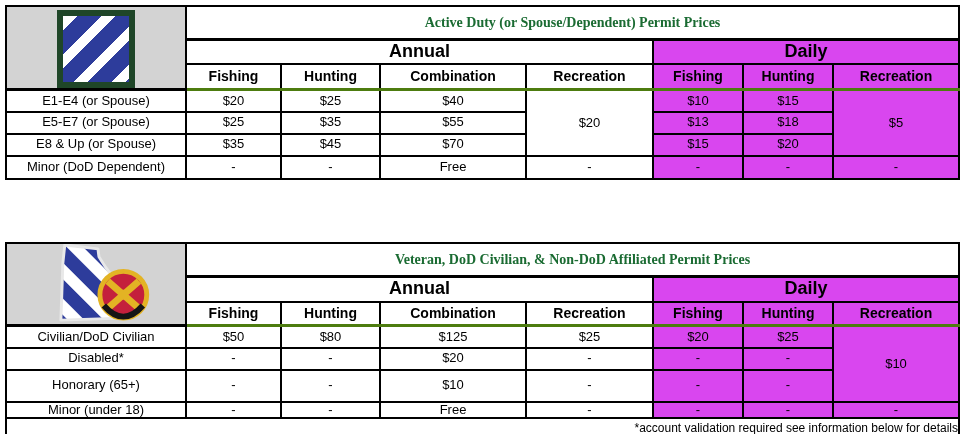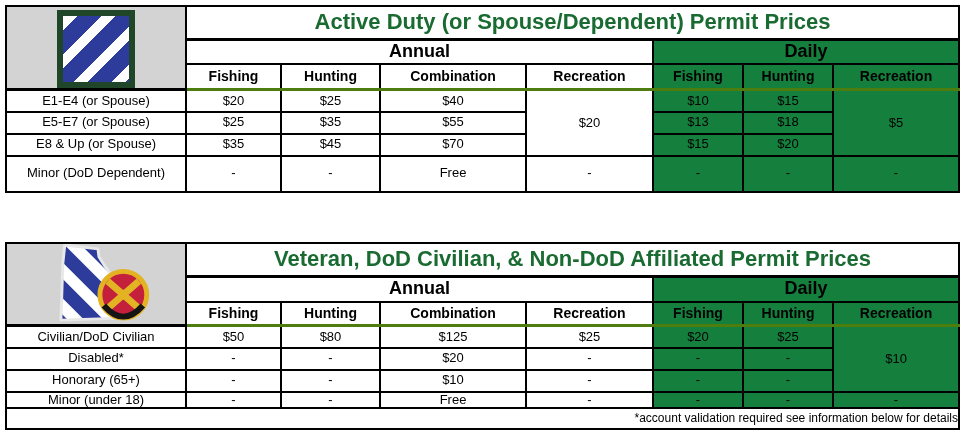--- a/index.html
+++ b/index.html
@@ -10,24 +10,24 @@
   table.permit{
     position:absolute;left:5px;border-collapse:collapse;table-layout:fixed;
     width:953px;
   }
   #table1{top:5px;}
   #table2{top:242px;}
   td{
     border:2px solid #000;text-align:center;vertical-align:middle;
     padding:0;font-size:13px;line-height:1.1;overflow:hidden;white-space:nowrap;
   }
-  .title-cell{font-size:22px;font-weight:bold;color:#1a6b32;border-bottom:3px solid #000;}
+  .title-cell{font-size:14px;font-weight:bold;color:#1a6b32;border-bottom:3px solid #000;font-family:Liberation Serif, serif;}
   .group-cell{font-size:18px;font-weight:bold;}
   .colhead-cell{font-size:14px;font-weight:bold;border-bottom:3px solid #4d7c0f;}
-  .gray{background:#15803d;}
+  .gray{background:#d946ef;}
   .logo-cell{background:#d3d3d3;border-bottom:3px solid #000;}
   .footnote-cell{font-size:12px;text-align:right;padding:2px 0 2px 40px;font-weight:normal;}
   .patch{
     width:66px;height:66px;margin:3px auto 0;border:6px solid #1f4628;
     background:repeating-linear-gradient(135deg,#ffffff 0 10px,#2d3c9b 10px 27px);
   }
   .ga-logo{vertical-align:middle;}
 </style>
 </head>
 <body>
@@ -82,21 +82,21 @@
     <td class="gray">$18</td>
   </tr>
   <tr style="height:22px">
     <td>E8 &amp; Up (or Spouse)</td>
     <td>$35</td>
     <td>$45</td>
     <td>$70</td>
     <td class="gray">$15</td>
     <td class="gray">$20</td>
   </tr>
-  <tr style="height:36px">
+  <tr style="height:23px">
     <td>Minor (DoD Dependent)</td>
     <td>-</td>
     <td>-</td>
     <td>Free</td>
     <td>-</td>
     <td class="gray">-</td>
     <td class="gray">-</td>
     <td class="gray">-</td>
   </tr>
 </tbody>
@@ -157,21 +157,21 @@
   </tr>
   <tr style="height:22px">
     <td>Disabled*</td>
     <td>-</td>
     <td>-</td>
     <td>$20</td>
     <td>-</td>
     <td class="gray">-</td>
     <td class="gray">-</td>
   </tr>
-  <tr style="height:22px">
+  <tr style="height:32px">
     <td>Honorary (65+)</td>
     <td>-</td>
     <td>-</td>
     <td>$10</td>
     <td>-</td>
     <td class="gray">-</td>
     <td class="gray">-</td>
   </tr>
   <tr style="height:14px">
     <td>Minor (under 18)</td>

